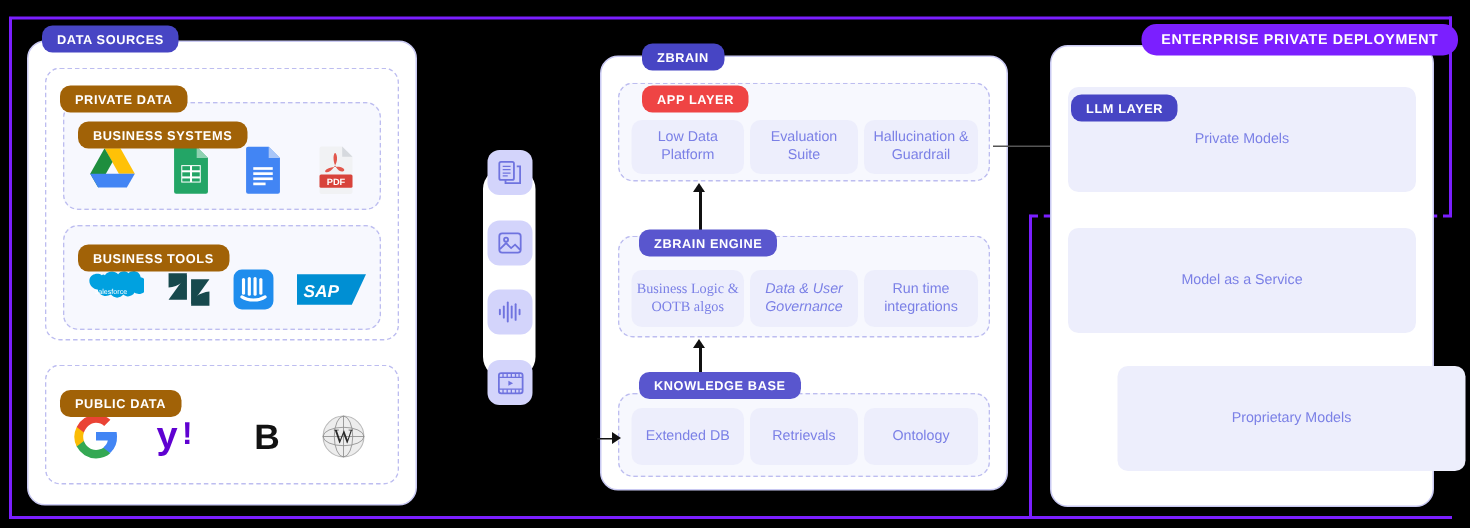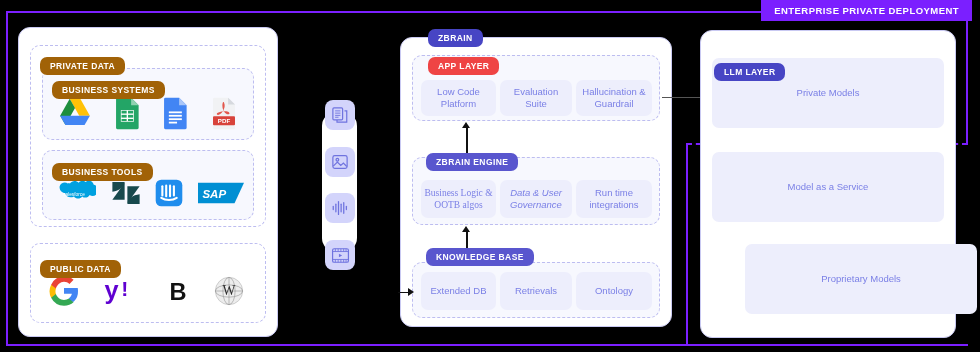--- a/index.html
+++ b/index.html
@@ -13,24 +13,24 @@
 
   
   .boundary-top    { position:absolute; left:6px;  top:11px;  width:962px; height:0; border-top:2.5px solid #7B1FFF; }
   .boundary-left   { position:absolute; left:6px;  top:11px;  width:0; height:335px; border-left:2.5px solid #7B1FFF; border-radius:6px; }
   .boundary-bottom { position:absolute; left:6px;  top:344px; width:962px; height:0; border-top:2.5px solid #7B1FFF; }
   .boundary-right  { position:absolute; left:966px;top:11px;  width:0; height:133px; border-left:2.5px solid #7B1FFF; }
   .boundary-dash   { position:absolute; left:686px;top:143px; width:282px; height:0; border-top:2px dashed #7B1FFF; }
   .boundary-elbow  { position:absolute; left:686px;top:143px; width:0; height:203px; border-left:2.5px solid #7B1FFF; border-radius:0 0 0 8px; }
 
   .ent-badge {
-    position:absolute; right:8px; top:0px;
+    position:absolute; right:8px; top:16px;
     background:#7B1FFF; color:#fff;
     font-size:9.5px; font-weight:bold; letter-spacing:.45px;
-    padding:5px 13px 5px 13px; border-radius:0;
+    padding:5px 13px 5px 13px; border-radius:10px;
     white-space:nowrap; z-index:8;
   }
 
   
   .panel { position:absolute; background:#fff; border:1px solid #C9C9F2; border-radius:12px; }
 
   .tag {
     position:absolute; z-index:6;
     background:#4745C4; color:#fff;
     font-size:8.5px; font-weight:bold; letter-spacing:.4px;
@@ -80,20 +80,21 @@
 
   <div class="boundary-top"></div>
   <div class="boundary-left"></div>
   <div class="boundary-bottom"></div>
   <div class="boundary-right"></div>
   <div class="boundary-dash"></div>
   <div class="boundary-elbow"></div>
   <div class="ent-badge">ENTERPRISE PRIVATE DEPLOYMENT</div>
 
   <div class="panel" style="left:18px; top:27px; width:260px; height:310px;"></div>
+  <div class="tag" style="left:28px; top:17px;">DATA SOURCES</div>
 
   <div class="dashbox plain" style="left:30px; top:45px; width:236px; height:182px;"></div>
   <div class="tag light" style="left:40px; top:45px;">PRIVATE DATA</div>
 
   <div class="dashbox" style="left:42px; top:68px; width:212px; height:72px;"></div>
   <div class="tag light" style="left:52px; top:69px;">BUSINESS SYSTEMS</div>
 
   <div class="iconrow" style="left:58px; top:92px; width:180px; height:42px;">
 
     <span class="logo">
@@ -284,21 +285,21 @@
       </g>
       <path d="M10 9.8 v4.4 l4 -2.2 z" fill="#6F73DF" stroke="none"></path>
     </svg>
   </div>
 
   <div class="panel" style="left:400px; top:37px; width:272px; height:290px;"></div>
   <div class="tag" style="left:412px; top:29px;margin-left:16px;">ZBRAIN</div>
 
   <div class="dashbox" style="left:412px; top:55px; width:248px; height:66px;"></div>
   <div class="tag mid" style="left:428px; top:57px;">APP LAYER</div>
-  <div class="cell" style="left:421px; top:80px; width:75px; height:36px;">Low Code Platform</div>
+  <div class="cell" style="left:421px; top:80px; width:75px; height:36px;">Low Data Platform</div>
   <div class="cell" style="left:500px; top:80px; width:72px; height:36px;">Evaluation Suite</div>
   <div class="cell" style="left:576px; top:80px; width:76px; height:36px;">Hallucination &amp; Guardrail</div>
 
   <div class="dashbox" style="left:412px; top:157px; width:248px; height:68px;"></div>
   <div class="tag engine" style="left:426px; top:153px;">ZBRAIN ENGINE</div>
   <div class="cell" style="left:421px; top:180px; width:75px; height:38px;font-family:Liberation Serif, serif;">Business Logic &amp; OOTB algos</div>
   <div class="cell" style="left:500px; top:180px; width:72px; height:38px;font-style:italic;">Data &amp; User Governance</div>
   <div class="cell" style="left:576px; top:180px; width:76px; height:38px;">Run time integrations</div>
 
   <div class="dashbox" style="left:412px; top:262px; width:248px; height:56px;"></div>

